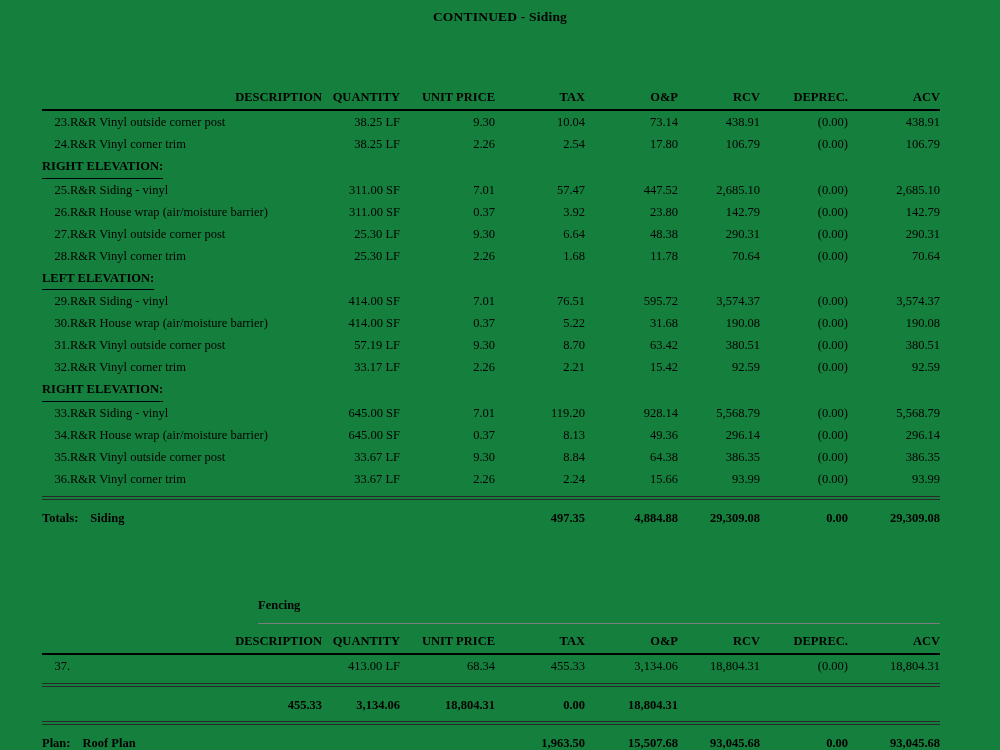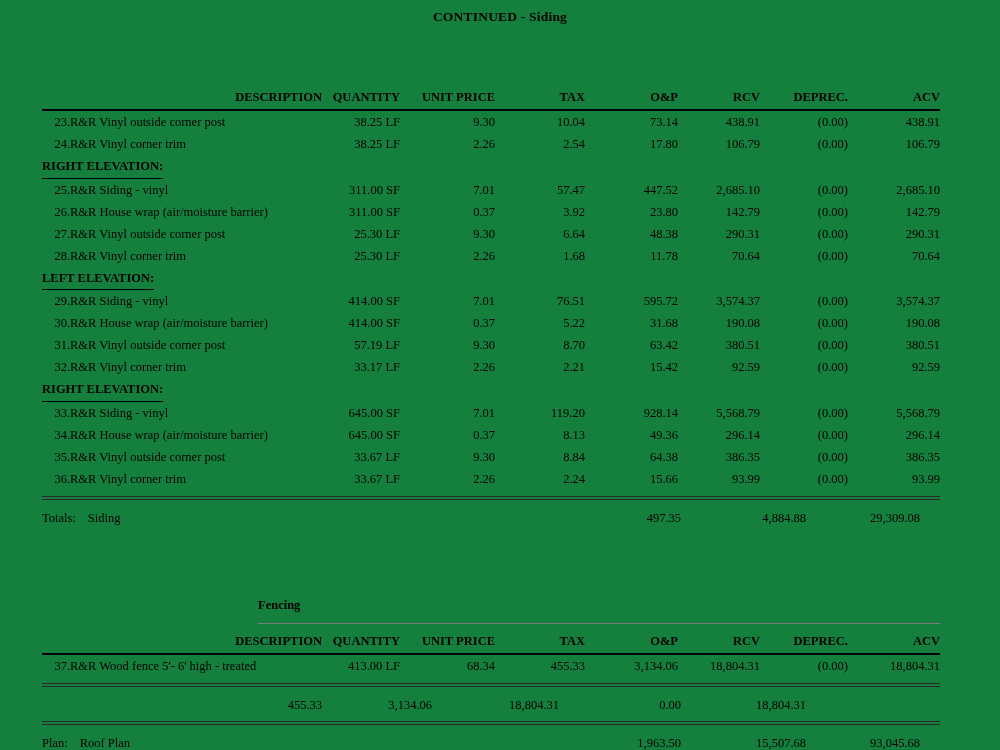--- a/index.html
+++ b/index.html
@@ -27,21 +27,21 @@
   .cl { text-align:right;  white-space:nowrap; }
 
   .row { line-height:22px; }
   .desc { display:flex; text-align:right; }
   .inum { width:28px; flex:0 0 28px; }
   .secrow { line-height:22px; display:flex; align-items:center; }
   .seclabel { font-weight:bold; border-bottom:1.5px solid #000; padding-bottom:0.5px; }
 
   .dblrule { height:4px; border-top:1px solid #2a2a2a; border-bottom:1px solid #2a2a2a; margin-top:6px; }
 
-  .trow { font-weight:normal; padding-top:8px; padding-bottom:6px; line-height:20px;gap:32px; }
+  .trow { font-weight:bold; padding-top:8px; padding-bottom:6px; line-height:20px; }
   .tlabelcell { grid-column:1 / span 3; text-align:left; white-space:nowrap; }
   .tname { margin-left:12px; }
 
   .section-head { margin-left:216px; width:682px; margin-top:64px;
                   border-bottom:1.5px solid #7d7d7d; padding-bottom:10px; }
   .section-head .stitle { font-weight:bold; }
 
   .t2 { margin-top:8px; }
 </style>
 </head>
@@ -306,21 +306,20 @@
       <div class="c">DEPREC.</div>
       <div class="c">ACV</div>
     </div>
     <div class="hrule"></div>
 
     <div>
 
         <div class="row">
           <div class="desc">
             <span class="inum">37.</span>
-            <span>R&amp;R Wood fence 5'- 6' high - treated</span>
           </div>
           <div class="c">413.00 LF</div>
           <div class="c">68.34</div>
           <div class="c">455.33</div>
           <div class="c">3,134.06</div>
           <div class="c">18,804.31</div>
           <div class="c">(0.00)</div>
           <div class="c">18,804.31</div>
         </div>
       </div>

